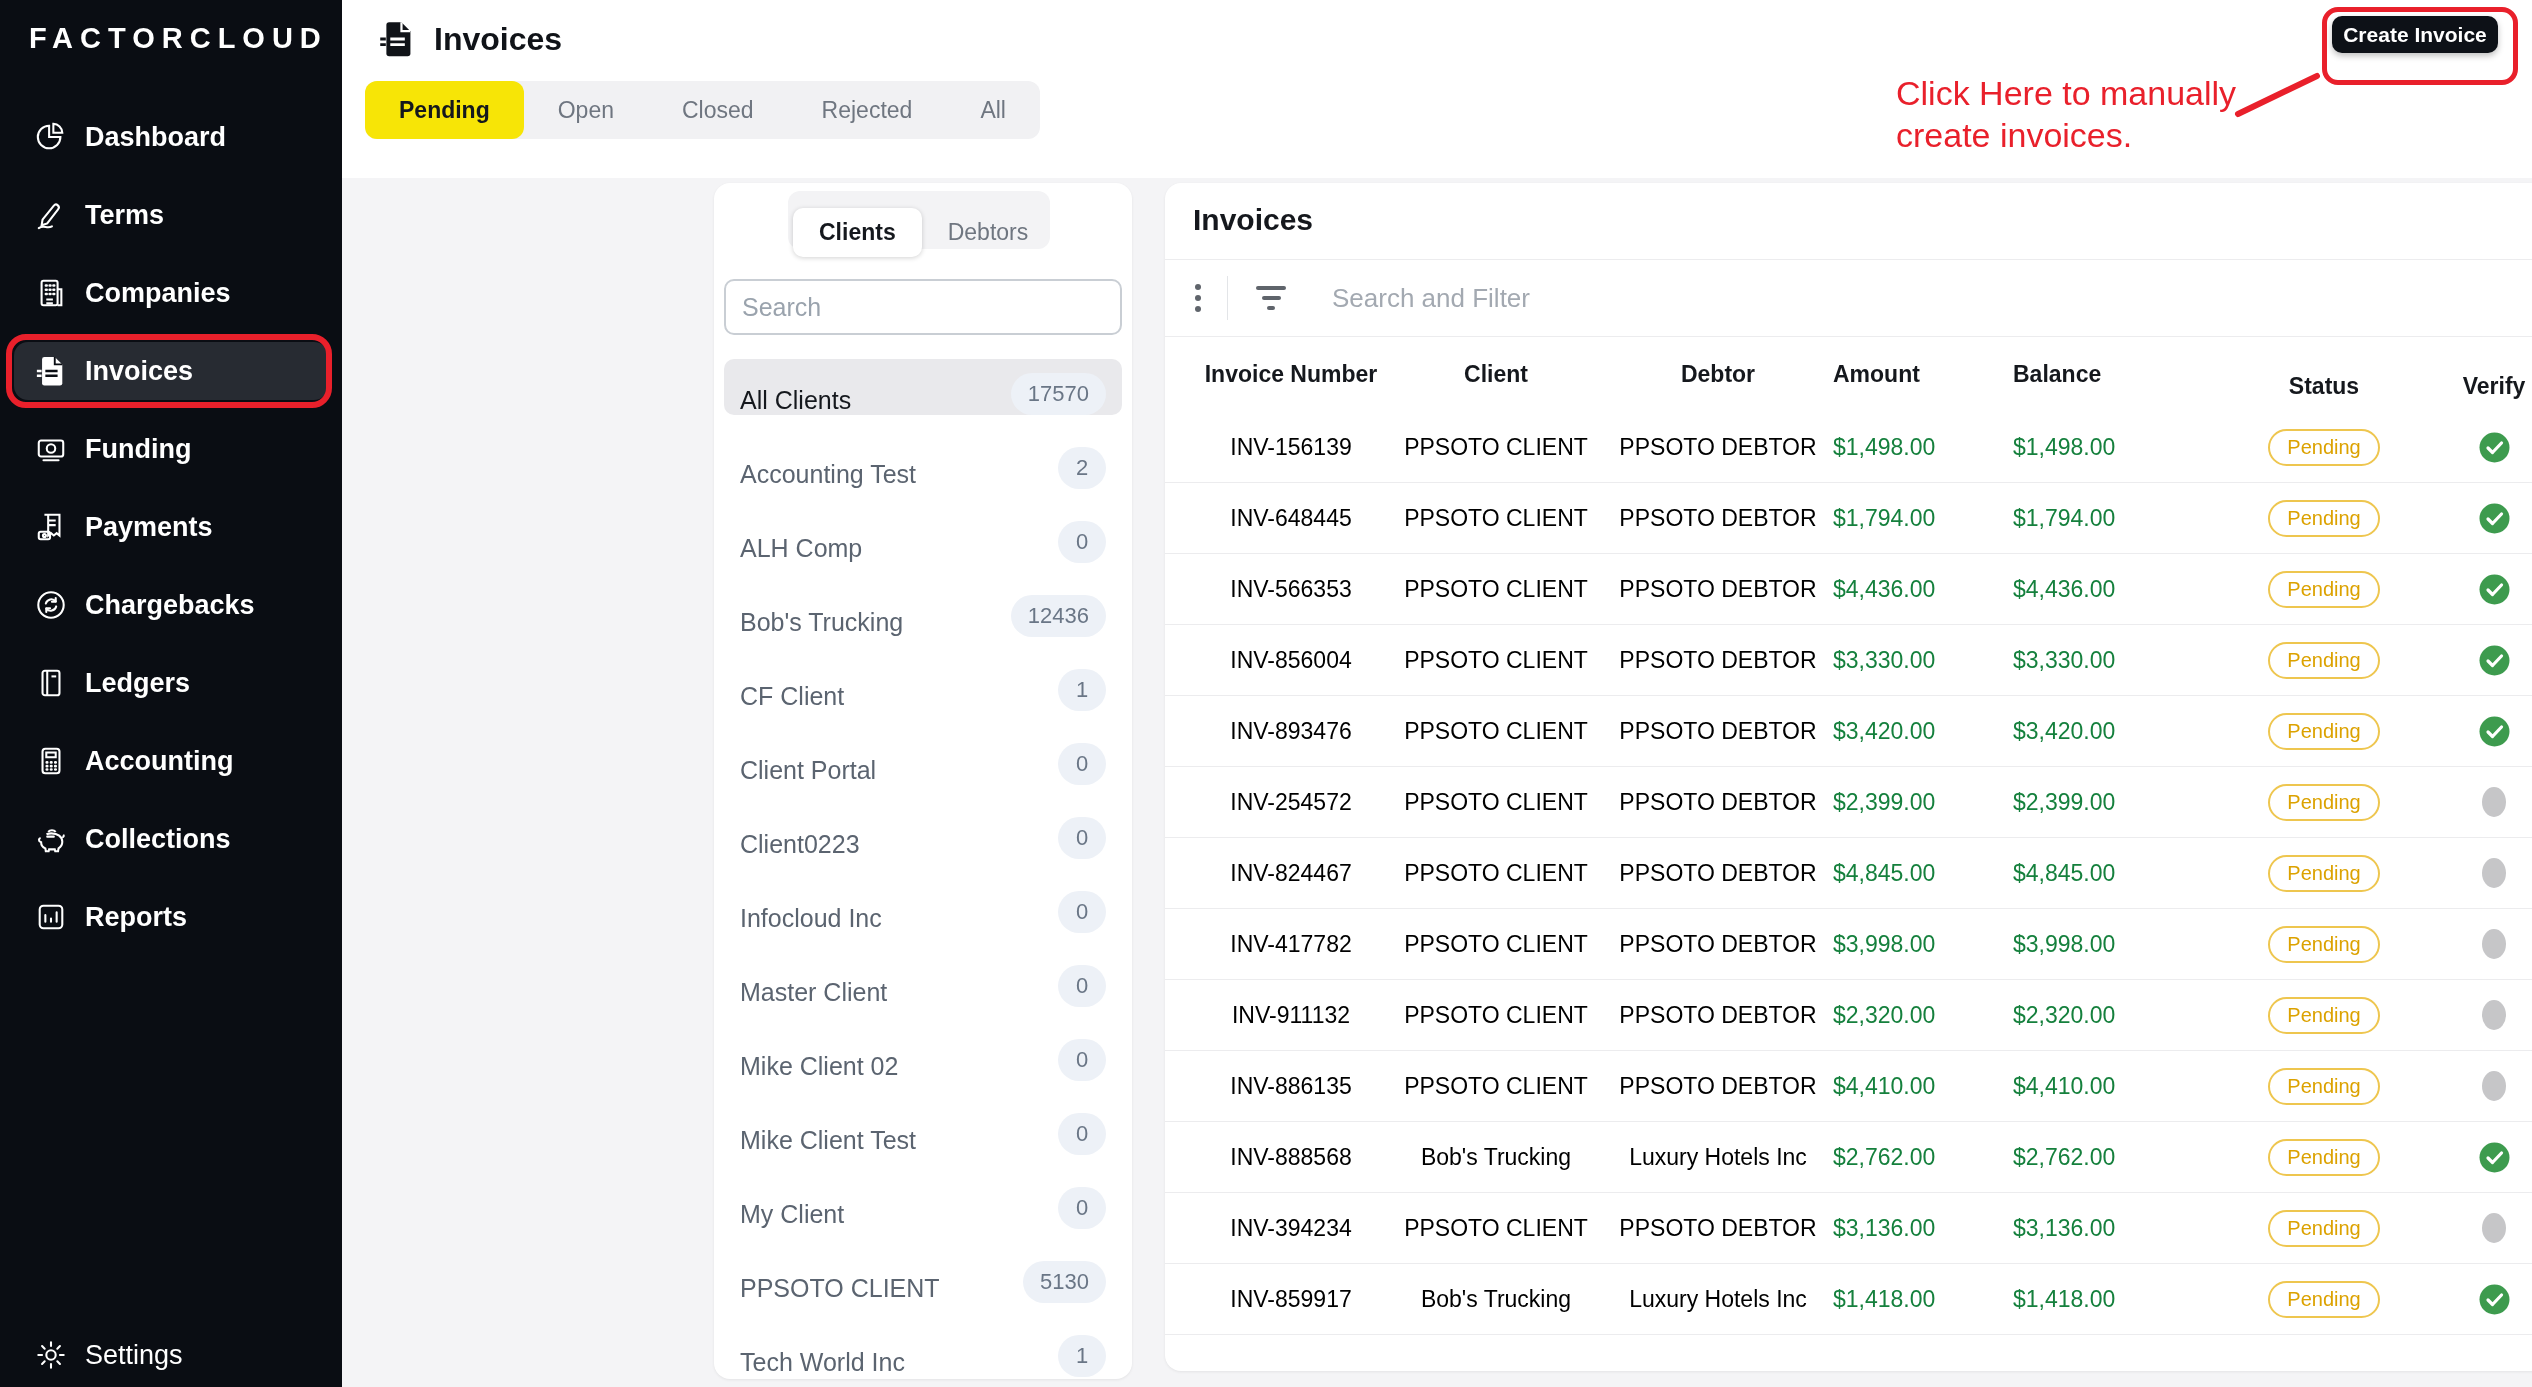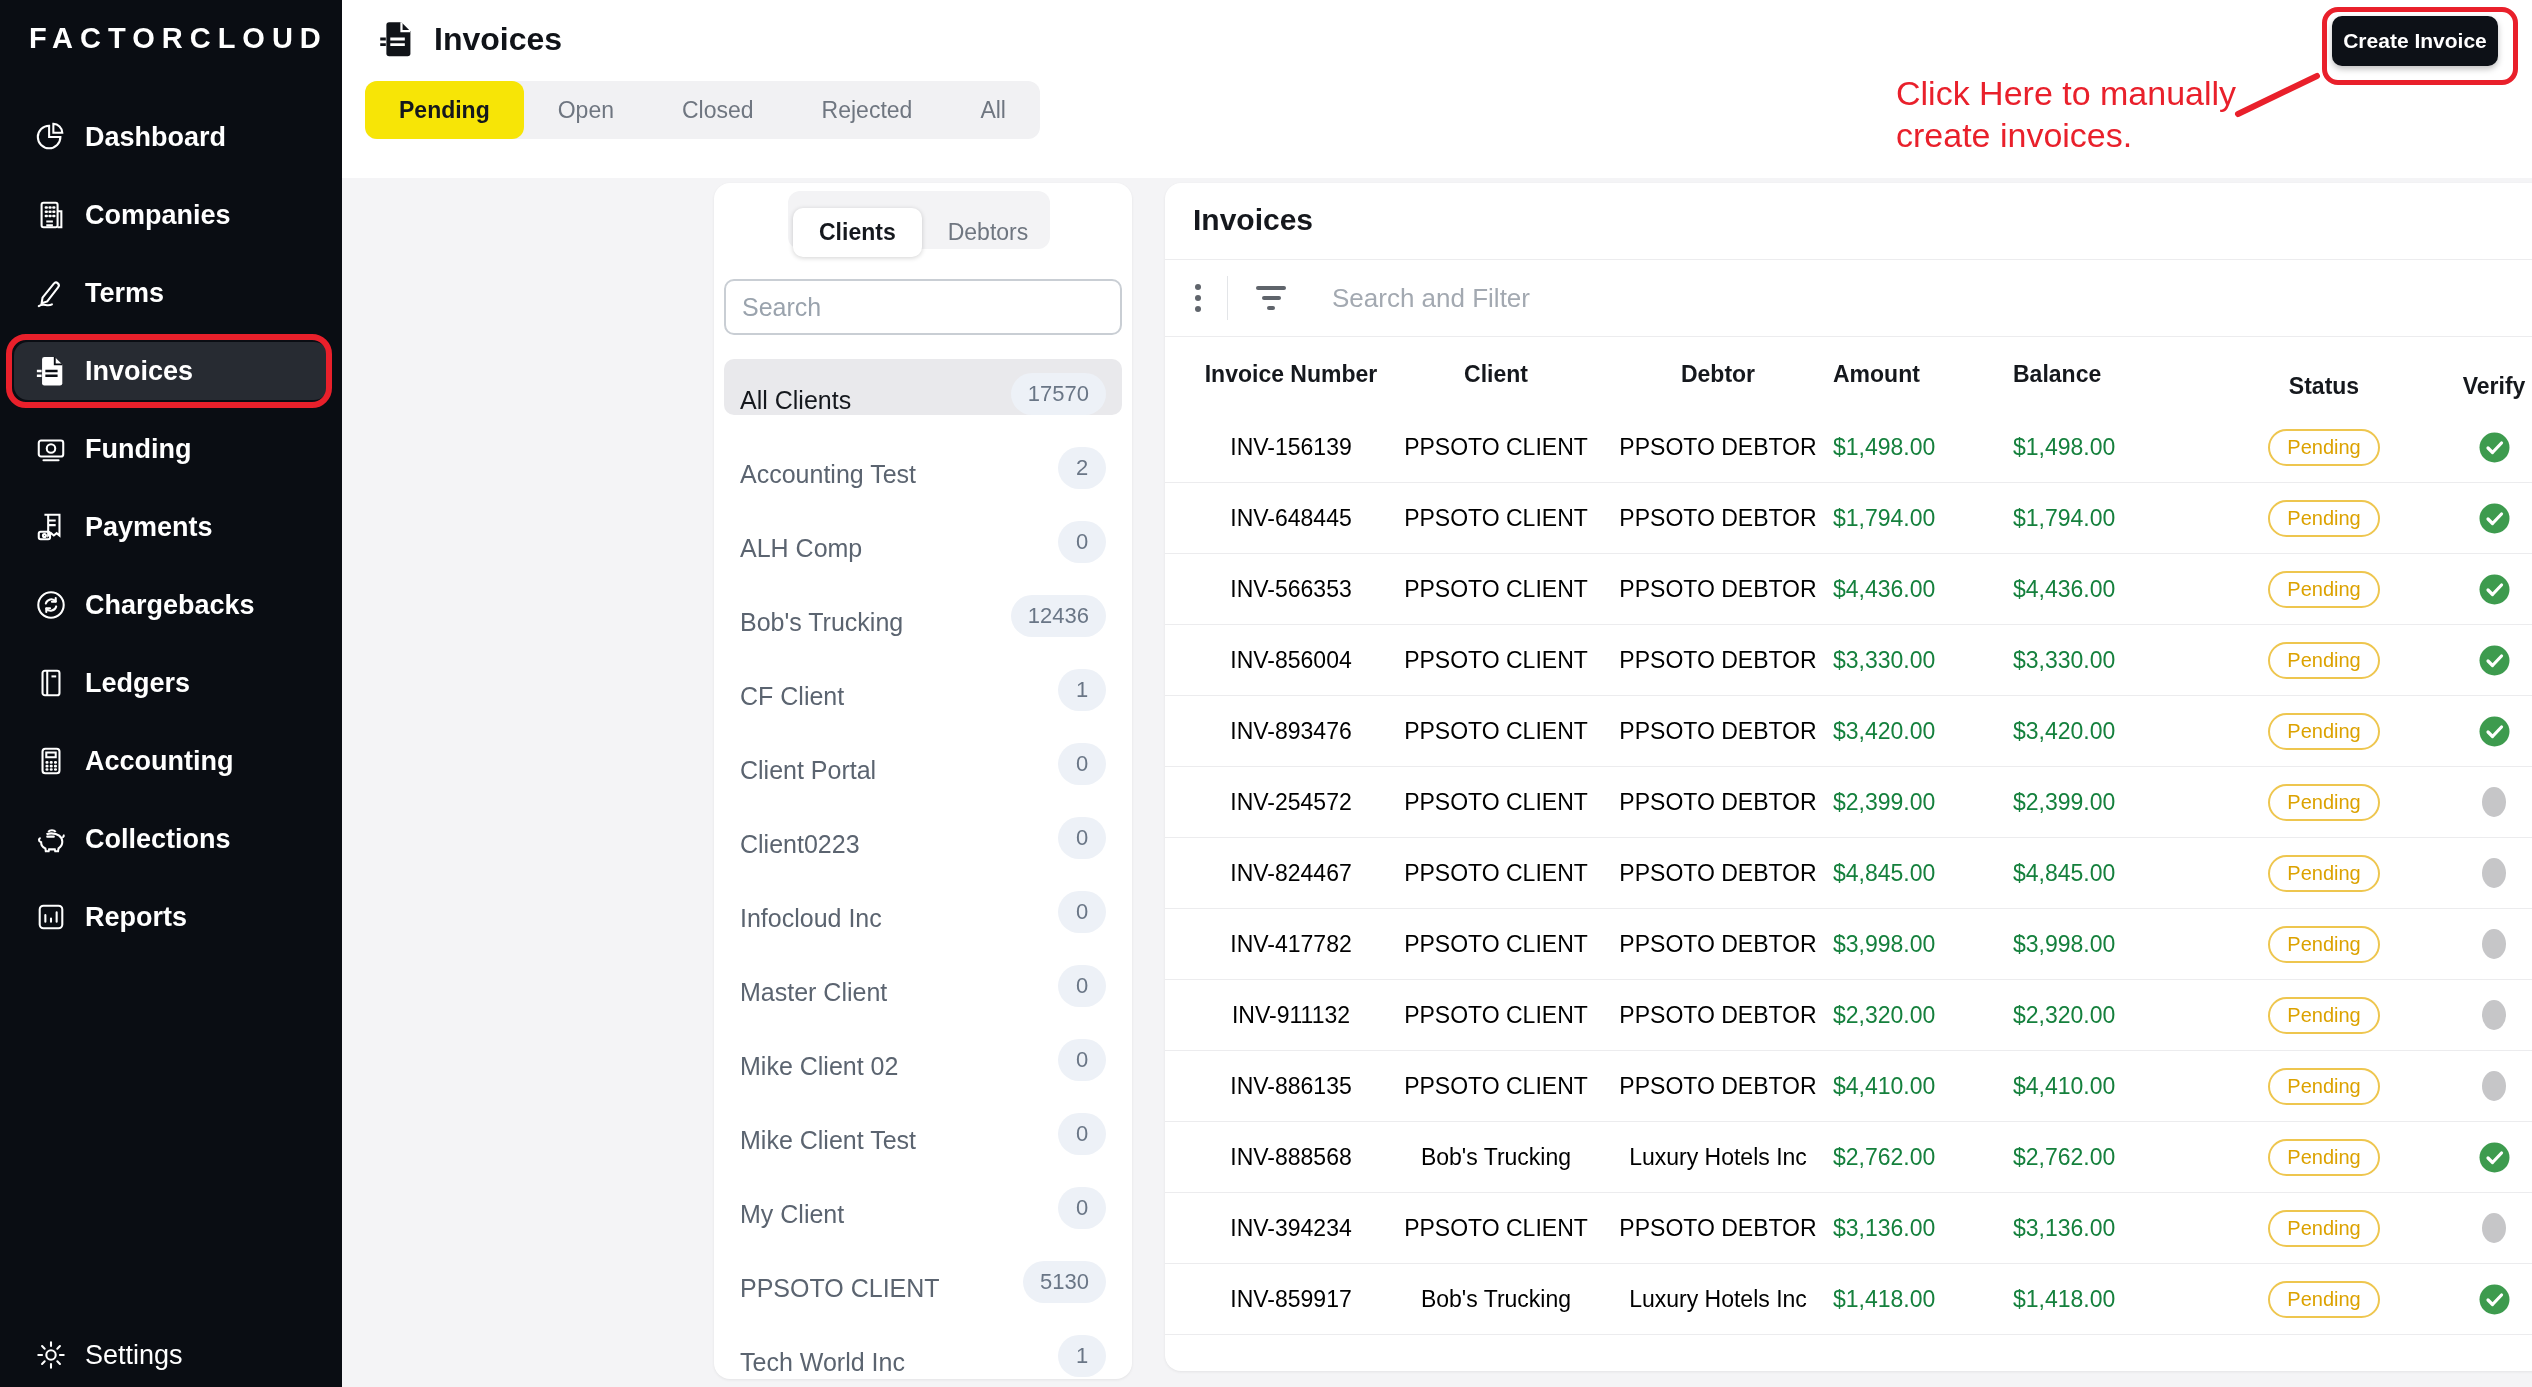--- a/index.html
+++ b/index.html
@@ -18,21 +18,21 @@
   .sidebar-bottom .nav-item{margin-bottom:0;font-weight:500;}
 
   
   .main{position:absolute;left:342px;top:0;width:2190px;height:1387px;}
   .topbar{position:absolute;left:0;top:0;width:2190px;height:178px;background:#fff;}
   .title-row{position:absolute;left:36px;top:20px;display:flex;align-items:center;gap:18px;}
   .title-row h1{margin:0;font-size:32px;font-weight:700;color:#101318;}
   .tabs{position:absolute;left:23px;top:81px;height:58px;background:#f1f1f3;border-radius:12px;display:inline-flex;align-items:center;}
   .tab{height:58px;display:flex;align-items:center;padding:0 34px;font-size:23px;color:#6f7680;border-radius:12px;cursor:pointer;white-space:nowrap;}
   .tab.active{background:#f7e506;color:#15181d;font-weight:700;}
-  .create-btn{position:absolute;left:1990px;top:16px;width:166px;height:50px;background:#0d1117;color:#fff;font-family:inherit;font-size:21px;font-weight:700;border:none;border-radius:10px;cursor:pointer;box-shadow:0 3px 6px rgba(0,0,0,.25);}
+  .create-btn{position:absolute;left:1990px;top:16px;width:166px;height:37px;background:#0d1117;color:#fff;font-family:inherit;font-size:21px;font-weight:700;border:none;border-radius:10px;cursor:pointer;box-shadow:0 3px 6px rgba(0,0,0,.25);}
   .create-ring{position:absolute;left:1980px;top:7px;width:186px;height:68px;border:5px solid #e9202b;border-radius:16px;pointer-events:none;}
   .red-note{position:absolute;left:1554px;top:72px;font-size:34px;line-height:1.24;color:#e9202b;}
   .connector{position:absolute;left:1880px;top:58px;pointer-events:none;}
 
   
   .clients-card{position:absolute;left:372px;top:183px;width:418px;height:1196px;background:#fff;border-radius:16px;box-shadow:0 1px 3px rgba(0,0,0,.07);}
   .seg-toggle{position:absolute;left:74px;top:8px;width:262px;height:58px;background:#f3f3f5;border-radius:12px;display:flex;align-items:center;padding:0 5px;box-sizing:border-box;}
   .seg{padding:11px 26px;font-size:23px;color:#6f7680;border-radius:10px;cursor:pointer;margin-top:24px;}
   .seg.active{background:#fff;color:#15181d;font-weight:700;box-shadow:0 1px 5px rgba(0,0,0,.18);}
   .search-box{position:absolute;left:10px;top:96px;width:398px;height:56px;box-sizing:border-box;border:2px solid #c9ced4;border-radius:10px;font-family:inherit;font-size:25px;padding:10px 16px;color:#333;outline:none;background:#fff;}
@@ -83,35 +83,35 @@
             <svg viewBox="0 0 34 34" width="32" height="32" fill="none" stroke="currentColor" stroke-width="2.2">
               <path d="M15 17V5A12 12 0 1 0 27 17z"></path>
               <path d="M19.5 12.5V3a10 10 0 0 1 9.5 9.5z"></path>
             </svg>
           </span>
           <span>Dashboard</span>
         </div>
         <div class="nav-item">
           <span class="nav-ic">
             <svg viewBox="0 0 34 34" width="32" height="32" fill="none" stroke="currentColor" stroke-width="2.2">
+              <path d="M8 22 20 7a3 3 0 0 1 4.5 4L13 26l-6 2z"></path>
+              <path d="M4 31c5-4 9 1 14-2" stroke-linecap="round"></path>
+            </svg>
+          </span>
+          <span>Terms</span>
+        </div>
+        <div class="nav-item">
+          <span class="nav-ic">
+            <svg viewBox="0 0 34 34" width="32" height="32" fill="none" stroke="currentColor" stroke-width="2.2">
               <rect x="7" y="4" width="17" height="26" rx="2"></rect>
               <path d="M24 13h4v17h-4M12 24h7M12 28h7"></path>
               <path d="M11.5 9h1M15.5 9h1M19.5 9h1M11.5 13.5h1M15.5 13.5h1M19.5 13.5h1M11.5 18h1M15.5 18h1M19.5 18h1" stroke-width="2.6" stroke-linecap="round"></path>
             </svg>
           </span>
           <span>Companies</span>
-        </div>
-        <div class="nav-item">
-          <span class="nav-ic">
-            <svg viewBox="0 0 34 34" width="32" height="32" fill="none" stroke="currentColor" stroke-width="2.2">
-              <path d="M8 22 20 7a3 3 0 0 1 4.5 4L13 26l-6 2z"></path>
-              <path d="M4 31c5-4 9 1 14-2" stroke-linecap="round"></path>
-            </svg>
-          </span>
-          <span>Terms</span>
         </div>
         <div class="nav-item active annotated">
           <span class="nav-ic">
             <svg viewBox="0 0 34 34" width="32" height="32">
               <path d="M10 2h11l8 8v20a2.5 2.5 0 0 1-2.5 2.5H10A2.5 2.5 0 0 1 7.5 30V4.5A2.5 2.5 0 0 1 10 2z" fill="currentColor"></path>
               <path d="M21 2v8h8" fill="none" stroke="#0a0d13" stroke-width="2"></path>
               <path d="M11 17h13M11 22h13" stroke="#0a0d13" stroke-width="2.6"></path>
               <path d="M2 17h5M2 22h5" stroke="currentColor" stroke-width="2.6"></path>
             </svg>
           </span>

